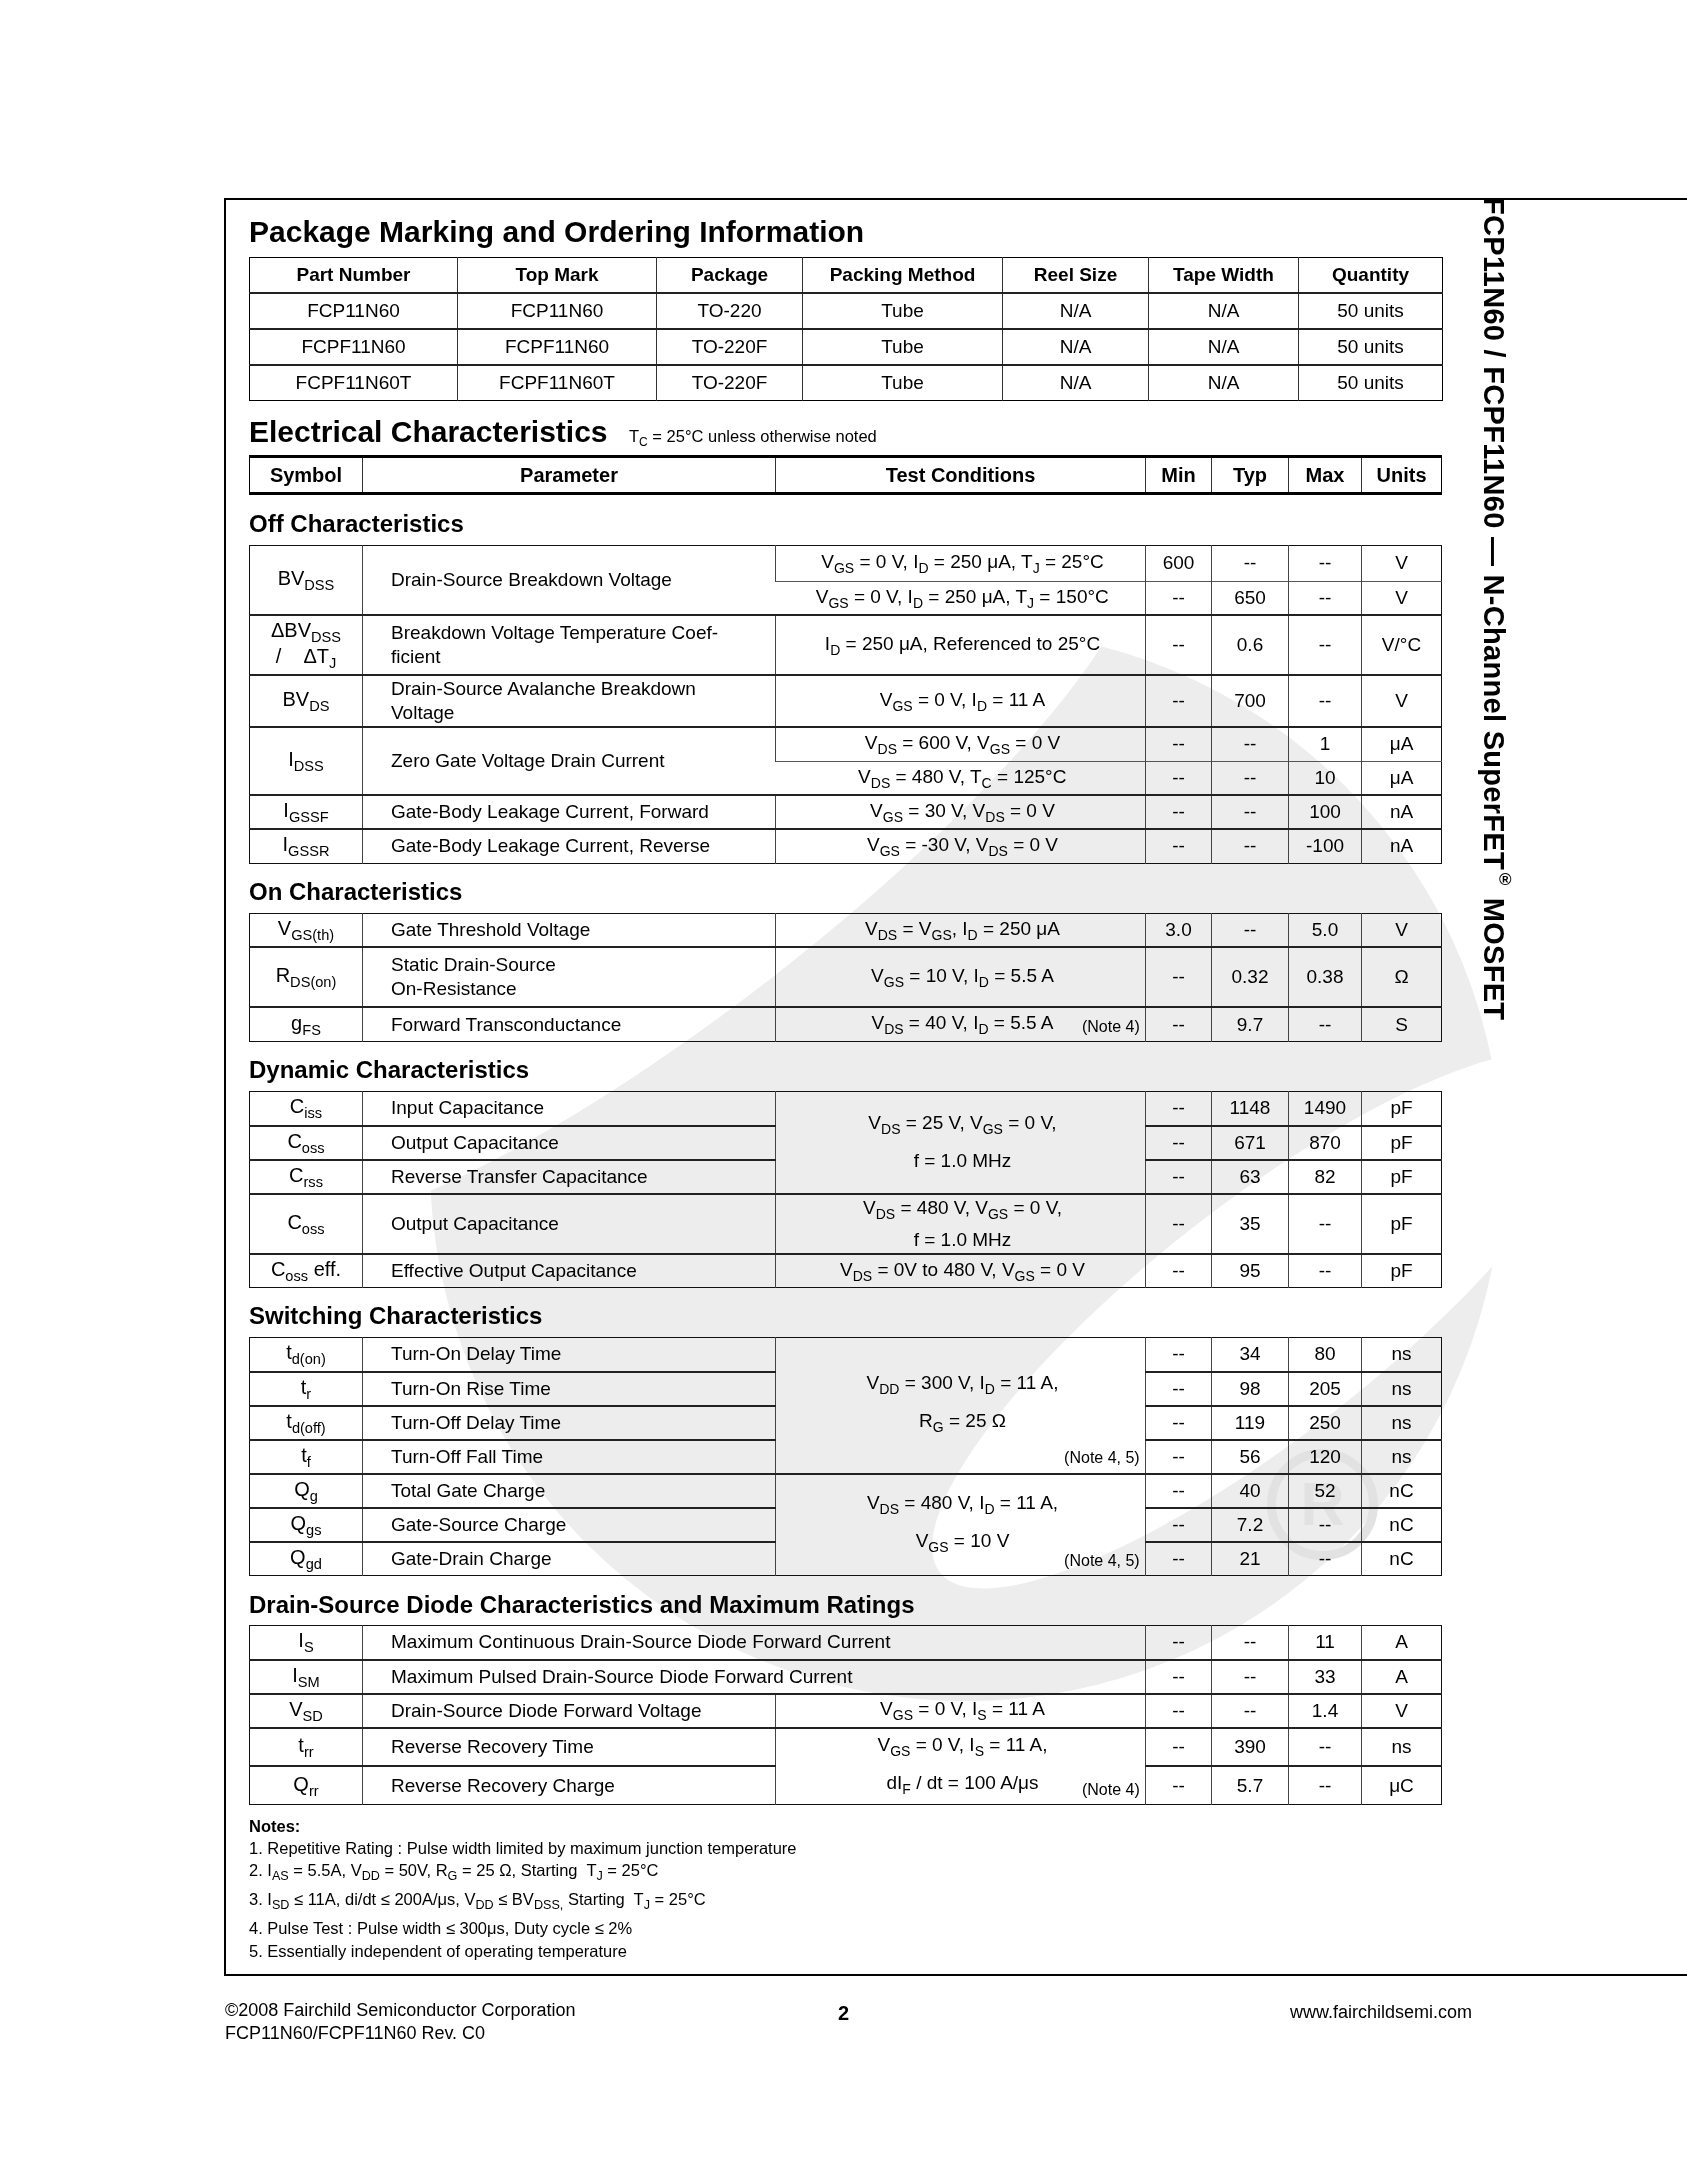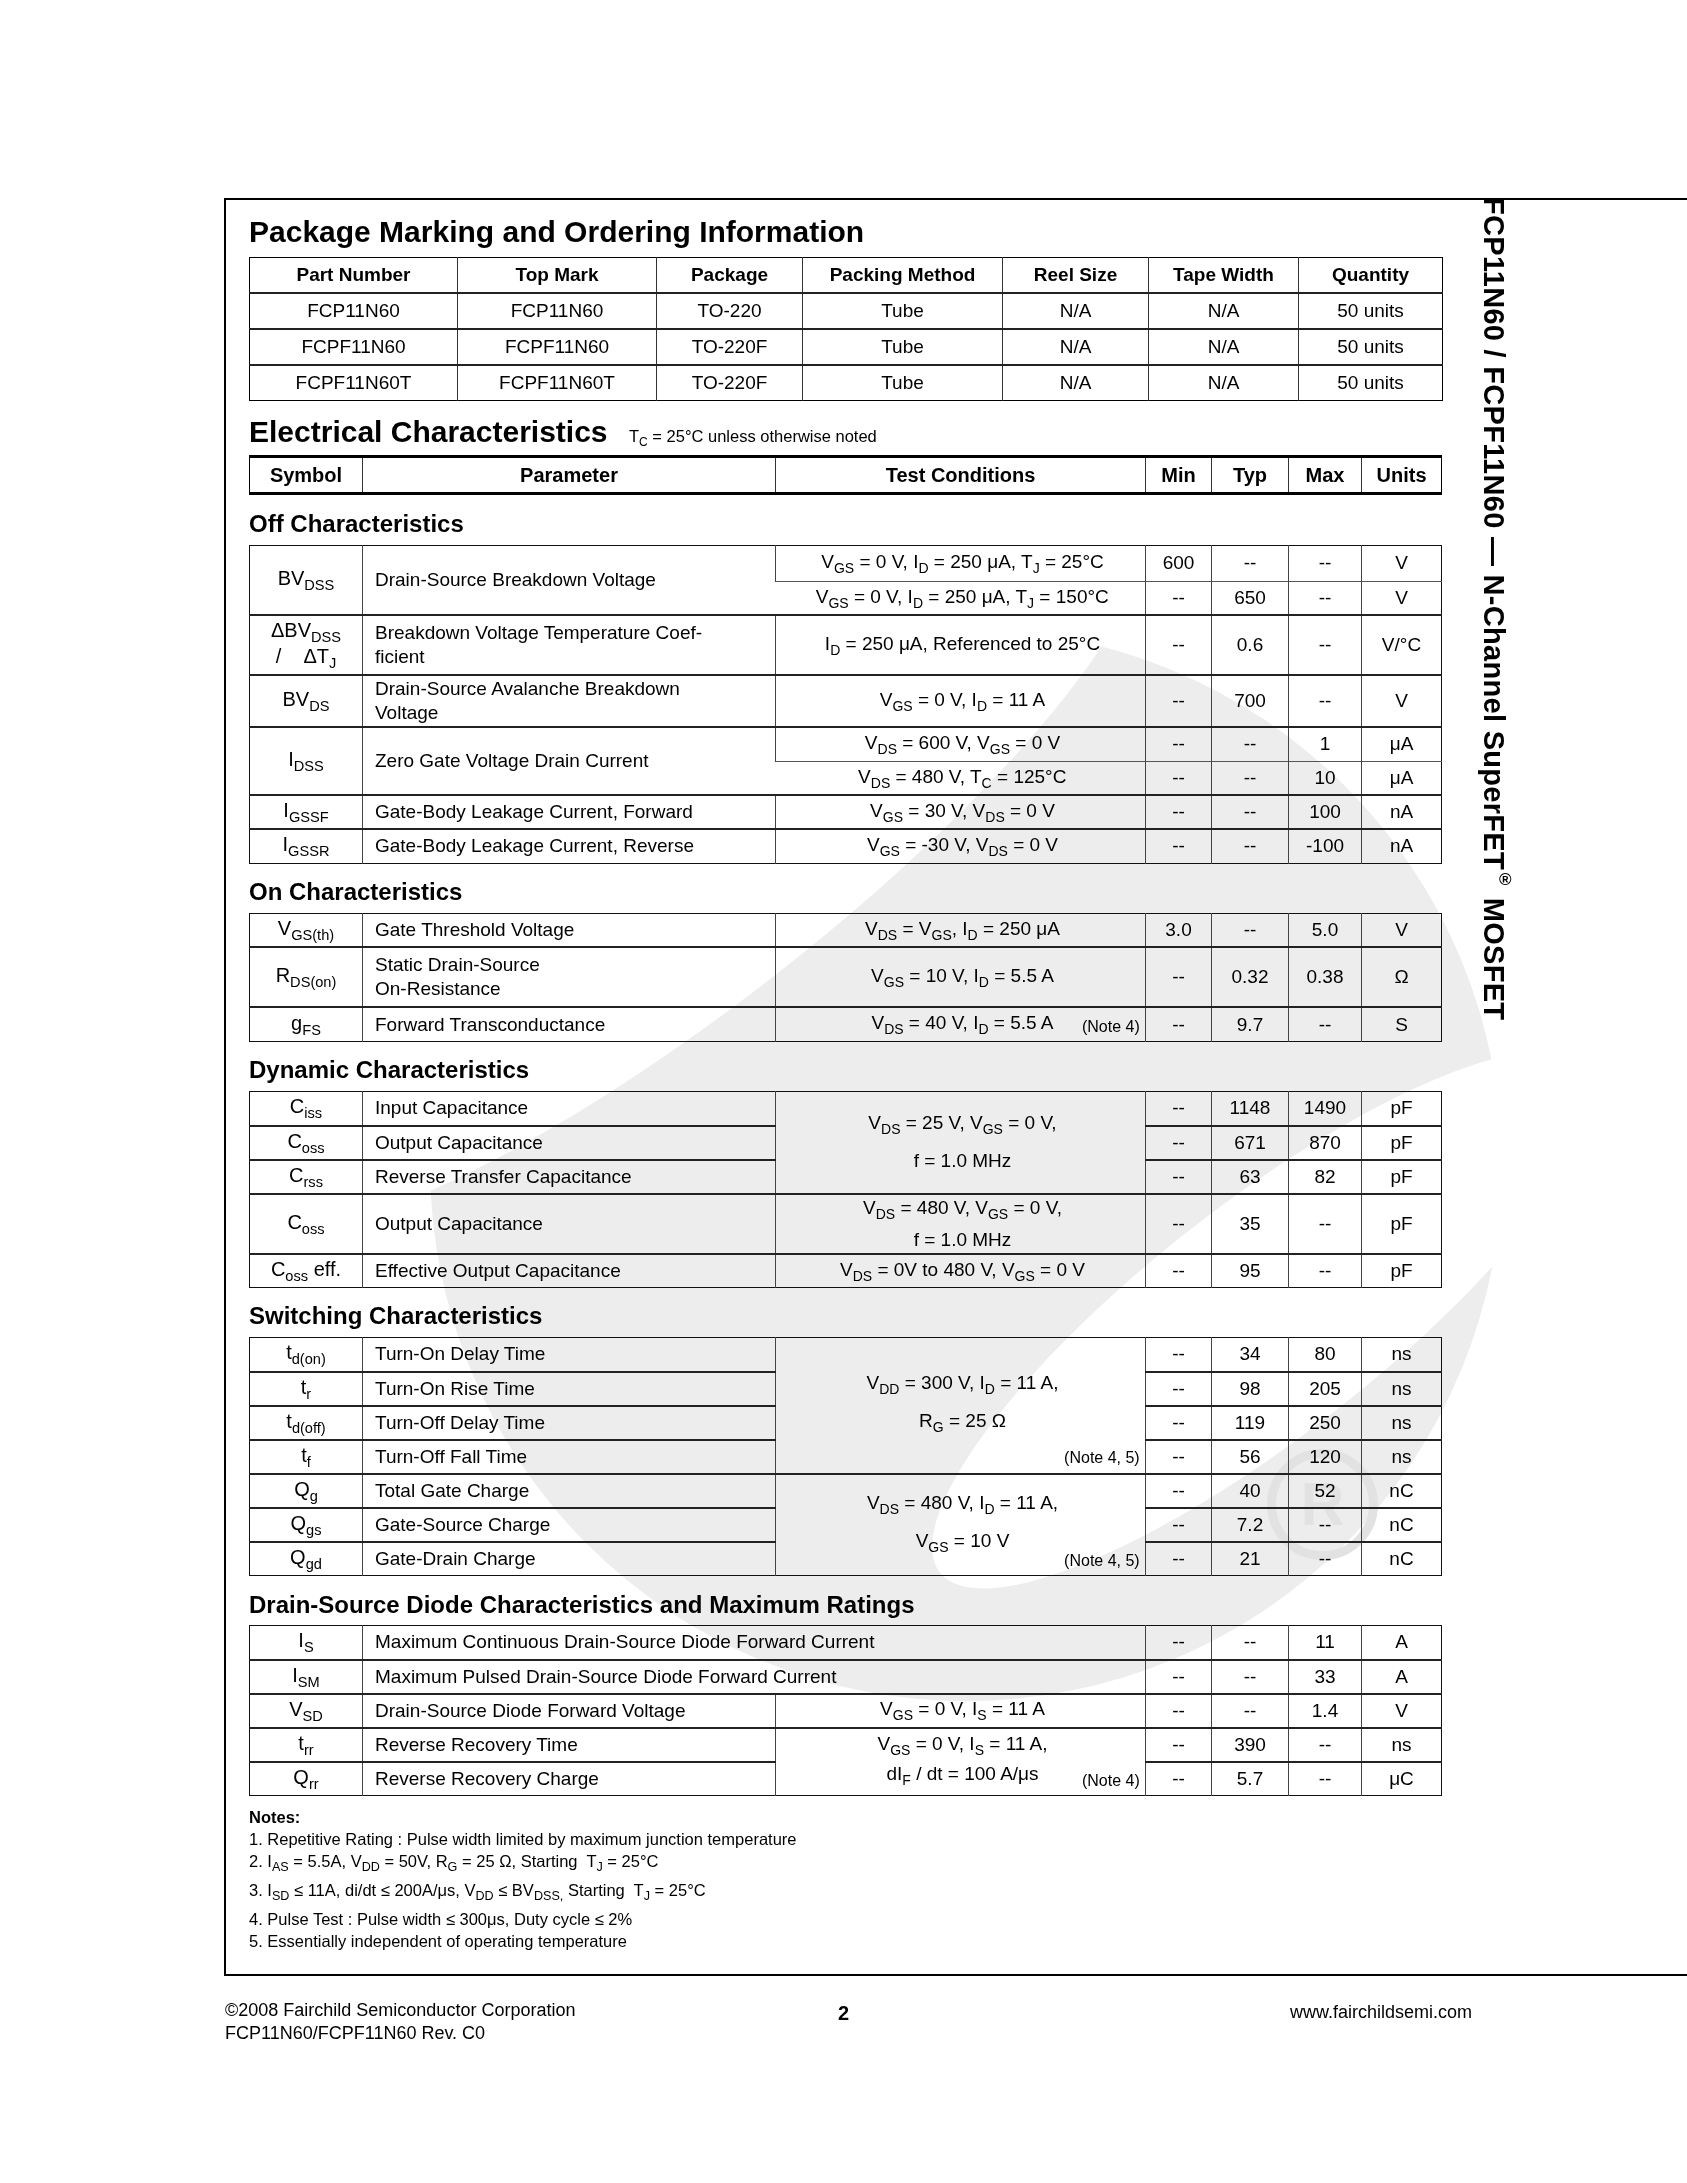--- a/index.html
+++ b/index.html
@@ -44,28 +44,28 @@
   .htable th:first-child{border-left:none;}
   .stable{border:1.3px solid #111;}
   .stable td{border-left:0.7px solid #444;font-size:19px;overflow:hidden;}
   .stable td:first-child{border-left:none;}
   tr.g>td{border-top:2.6px double #222;}
   tr.s>td{border-top:0.7px solid #555;}
   .r50{height:33px}.r52{height:34px}.r54{height:36px}.r78{height:52px}
   .r88{height:58px}.r90{height:60px}
   td.sym{text-align:center;font-size:20px;vertical-align:middle;}
   td.sym sub{font-size:14.6px;}
-  td.param{text-align:left;padding-left:12px;white-space:pre-line;line-height:24px;vertical-align:middle;}
+  td.param{text-align:left;padding-left:28px;white-space:pre-line;line-height:24px;vertical-align:middle;}
   td.cond{text-align:center;padding:0 5.3px 0 9.3px;position:relative;vertical-align:middle;}
   td.cond sub{font-size:14px;}
   td.v{text-align:center;vertical-align:middle;}
   .condm{vertical-align:top;padding-top:2.6px;}
   .cond .ln{display:block;}
   .lh48 .ln{line-height:32px;}
-  .lh52 .ln{line-height:24px;}
+  .lh52 .ln{line-height:31px;}
   .lh40 .ln{line-height:26.5px;}
   .condc{padding-top:1.3px;}
   .nt{position:absolute;right:5.3px;bottom:5.3px;font-size:16px;}
   
   .notes{margin-top:10.6px;font-size:16.5px;}
   .notes .lbl{font-weight:bold;line-height:21px;}
   .notes .nline{line-height:22.5px;}
   .notes sub{font-size:12.6px;}
   
   .foot-l{position:absolute;left:225px;top:1999px;font-size:18px;line-height:22.5px;z-index:1;}

